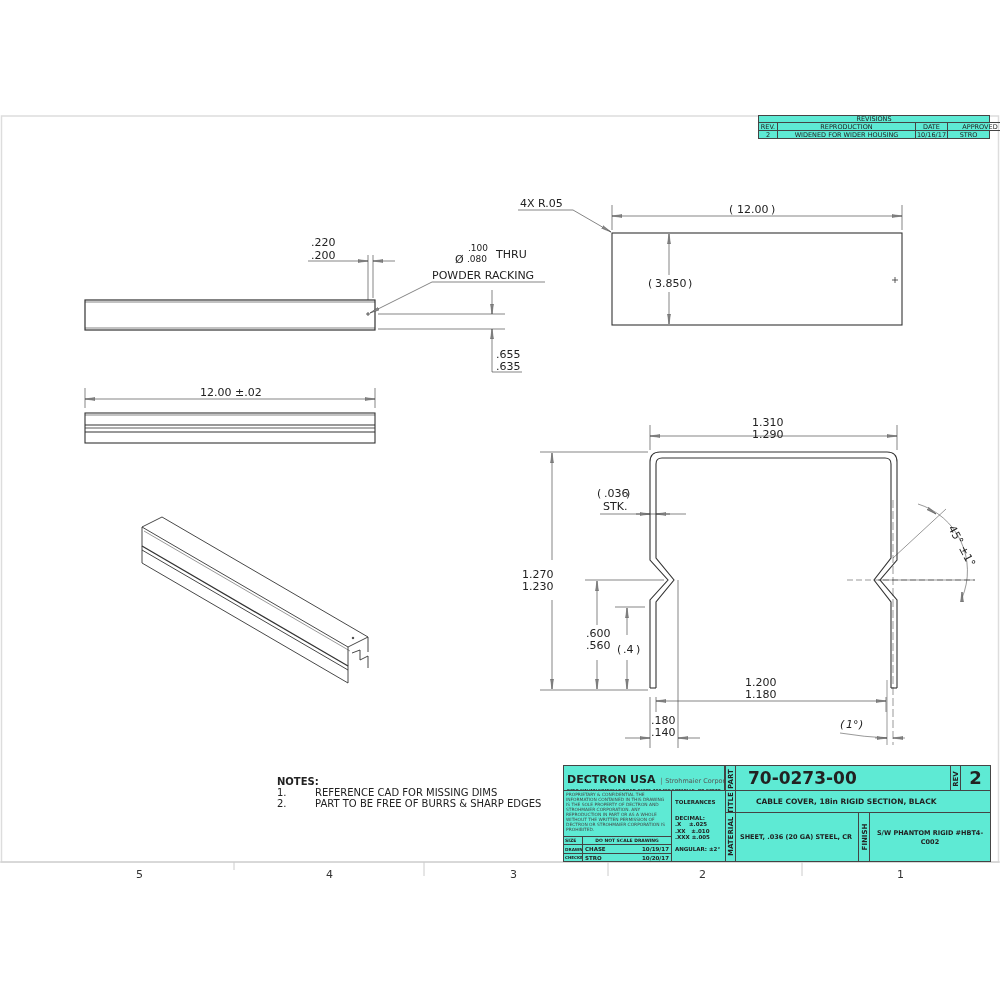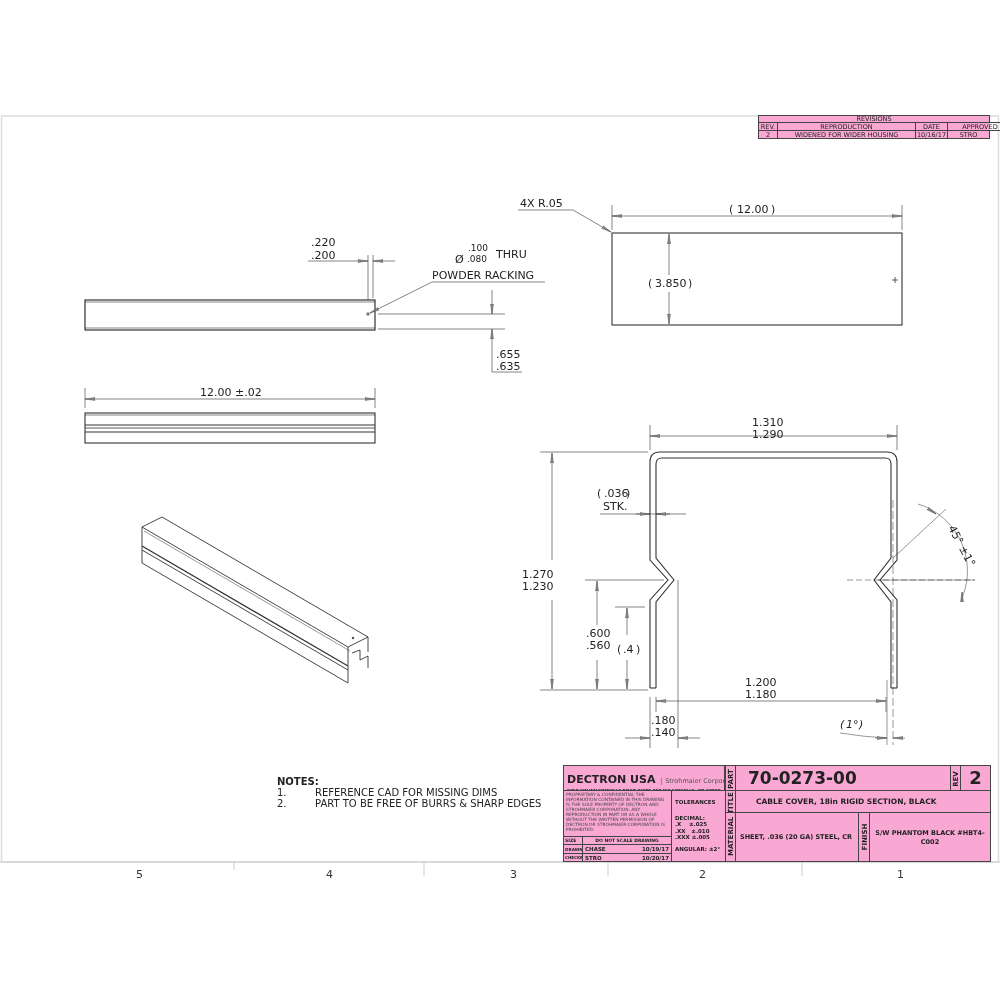--- a/index.html
+++ b/index.html
@@ -1,21 +1,21 @@
 <!DOCTYPE html>
 <html><head>
 <meta charset="utf-8">
 <style>
   html, body { margin: 0; padding: 0; background: #ffffff; }
   body { width: 1000px; height: 1000px; position: relative; overflow: hidden; font-family: "DejaVu Sans", sans-serif; color: #222; }
   .sheet { position: absolute; left: 0; top: 0; width: 1000px; height: 1000px; }
   svg text { font-family: "DejaVu Sans", sans-serif; fill: #222; }
   .dim { font-size: 11px; }
   .dimsm { font-size: 9px; }
-  .tb { position: absolute; background: #f9a8d4; }
+  .tb { position: absolute; background: #5eead4; }
   .tb-cell { position: absolute; border: 1px solid #444; box-sizing: border-box; overflow: hidden; }
   .vlab { position: absolute; font-size: 7px; font-weight: bold; transform: rotate(-90deg); transform-origin: center; white-space: nowrap; text-align: center; }
   .notes { position: absolute; left: 277px; top: 776px; font-size: 10px; line-height: 11px; }
   .notes .h { font-weight: bold; }
   .notes .row { display: flex; }
   .notes .num { width: 38px; }
   .zone { position: absolute; top: 868px; font-size: 11px; color: #333; }
 </style>
 </head>
 <body>
@@ -275,21 +275,21 @@
   </div>
   <div class="tb-cell" style="left:172px; top:25px; width:256px; height:23px; font-size:7.5px; font-weight:bold; padding-left:20px; line-height:22px; white-space:nowrap;">CABLE COVER, 18in RIGID SECTION, BLACK</div>
 
   <div class="tb-cell" style="left:162px; top:47px; width:11px; height:50px;">
     <div class="vlab" style="left:-14px; top:20px; width:38px;">MATERIAL</div>
   </div>
   <div class="tb-cell" style="left:172px; top:47px; width:124px; height:50px; font-size:6.5px; font-weight:bold; padding-left:4px; line-height:48px; white-space:nowrap;">SHEET, .036 (20 GA) STEEL, CR</div>
   <div class="tb-cell" style="left:295px; top:47px; width:12px; height:50px;">
     <div class="vlab" style="left:-10px; top:20px; width:32px;">FINISH</div>
   </div>
-  <div class="tb-cell" style="left:306px; top:47px; width:122px; height:50px; font-size:6.5px; font-weight:bold; padding:16px 4px 0 4px; line-height:9px; text-align:center;">S/W PHANTOM BLACK #HBT4-C002</div>
+  <div class="tb-cell" style="left:306px; top:47px; width:122px; height:50px; font-size:6.5px; font-weight:bold; padding:16px 4px 0 4px; line-height:9px; text-align:center;">S/W PHANTOM RIGID #HBT4-C002</div>
 </div>
 
 
 <div class="zone" style="left:136px;">5</div>
 <div class="zone" style="left:326px;">4</div>
 <div class="zone" style="left:510px;">3</div>
 <div class="zone" style="left:699px;">2</div>
 <div class="zone" style="left:897px;">1</div>
 </div>
 

